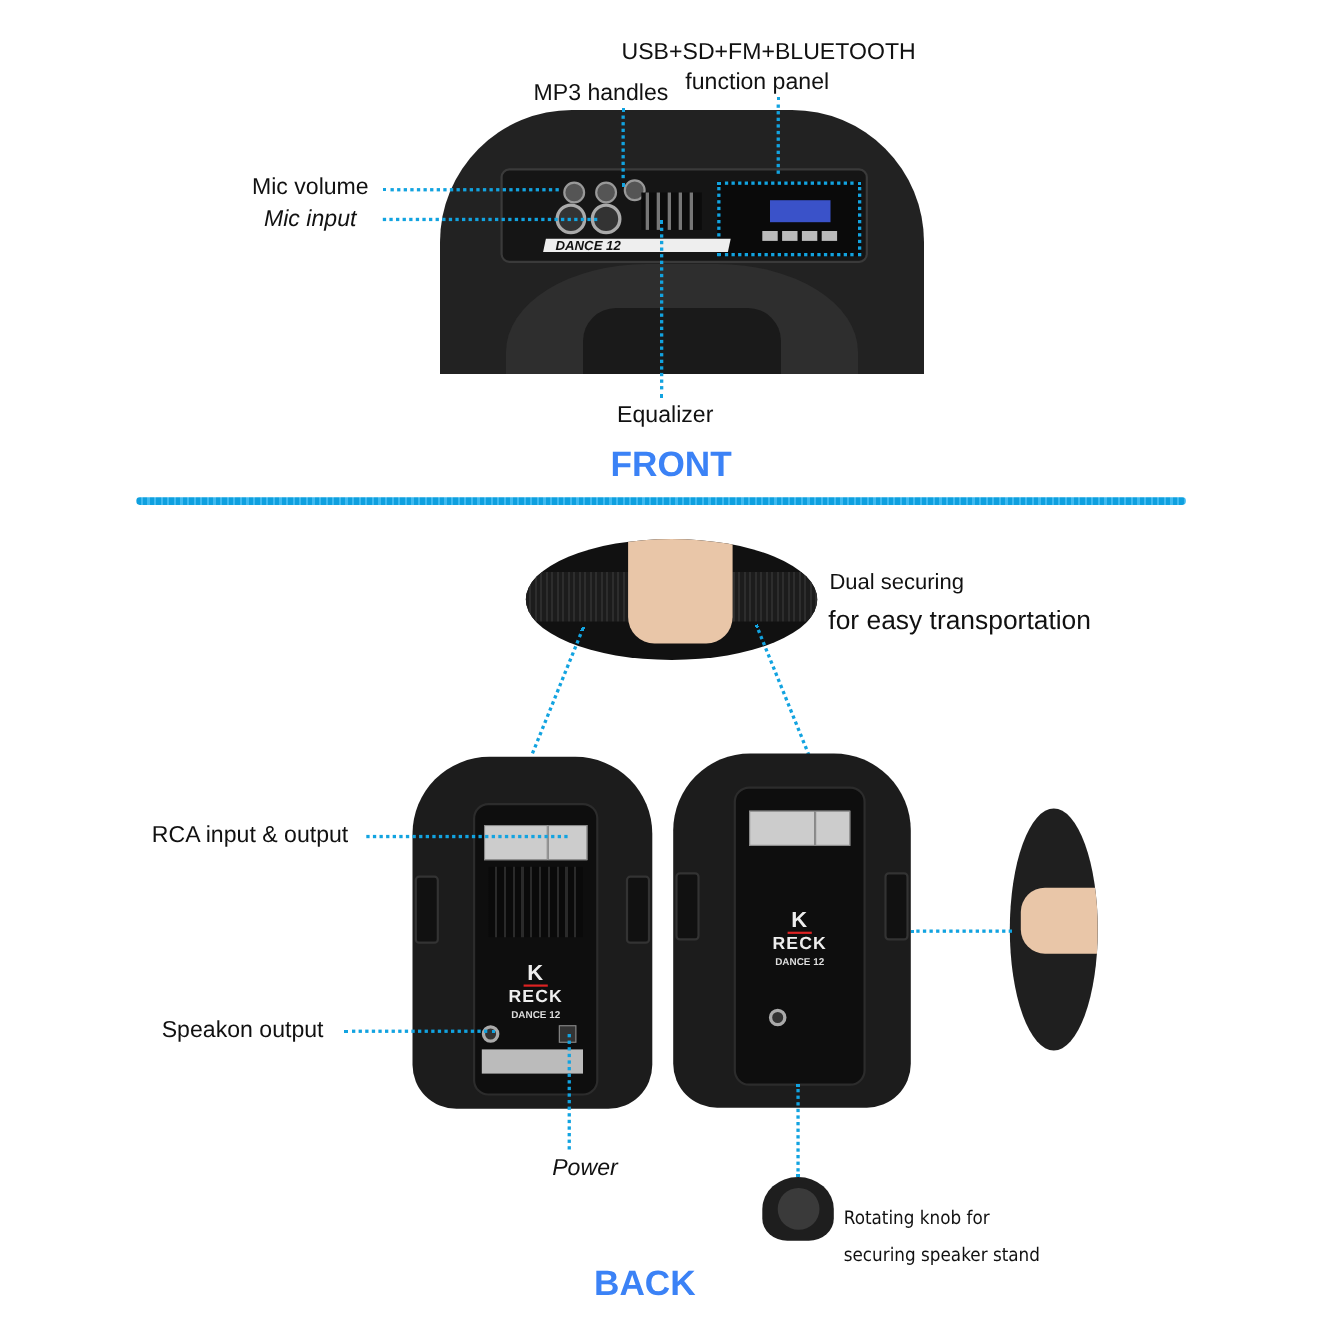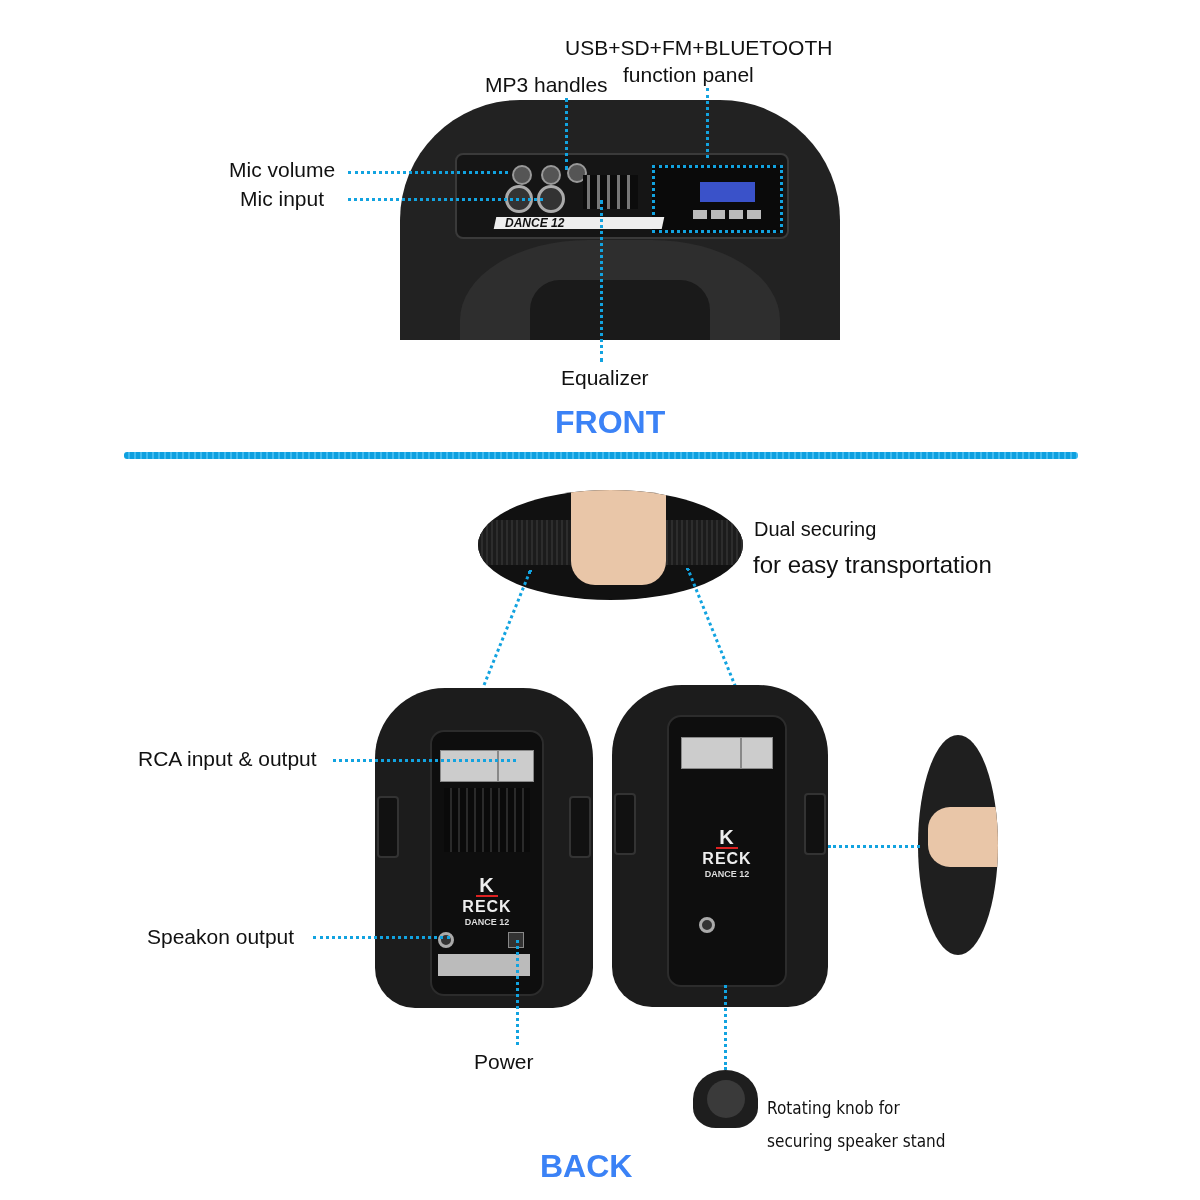--- a/index.html
+++ b/index.html
@@ -79,21 +79,21 @@
   <div class="brand-text">DANCE 12</div>
 </div>
 
 <div class="dot-v" style="left:706px;top:88px;height:70px;"></div>
 <div class="dot-v" style="left:565px;top:98px;height:72px;"></div>
 <div class="dot-h" style="left:348px;top:171px;height:0;width:160px;"></div>
 <div class="dot-h" style="left:348px;top:198px;width:195px;"></div>
 <div class="dot-v" style="left:600px;top:200px;height:162px;"></div>
 
 <div class="label" style="left:229px;top:159px;">Mic volume</div>
-<div class="label" style="left:240px;top:188px;">Mic input</div>
+<div class="label" style="left:240px;top:188px;font-style:italic;">Mic input</div>
 <div class="label" style="left:561px;top:367px;">Equalizer</div>
 
 <div class="title" style="left:555px;top:406px;">FRONT</div>
 
 <div class="divider"></div>
 
 <div class="handle-oval">
   <div class="strap"></div>
   <div class="hand" style="left:93px;top:0;width:95px;height:95px;border-radius:0 0 24px 24px;"></div>
 </div>
@@ -141,21 +141,21 @@
 </div>
 <div class="dot-h" style="left:828px;top:845px;width:92px;"></div>
 
 <div class="label" style="left:138px;top:748px;">RCA input &amp; output</div>
 <div class="dot-h" style="left:333px;top:759px;width:183px;"></div>
 
 <div class="label" style="left:147px;top:926px;">Speakon output</div>
 <div class="dot-h" style="left:313px;top:936px;width:137px;"></div>
 
 <div class="dot-v" style="left:516px;top:940px;height:105px;"></div>
-<div class="label" style="left:474px;top:1051px;">Power</div>
+<div class="label" style="left:502px;top:1051px;font-style:italic;">Power</div>
 
 <div class="dot-v" style="left:724px;top:985px;height:85px;"></div>
 <div class="knob-img">
   <div class="c"></div>
 </div>
 <div class="knob-label" style="left:767px;top:1100px;">Rotating knob for</div>
 <div class="knob-label" style="left:767px;top:1133px;">securing speaker stand</div>
 
 <div class="title" style="left:540px;top:1150px;">BACK</div>
 

